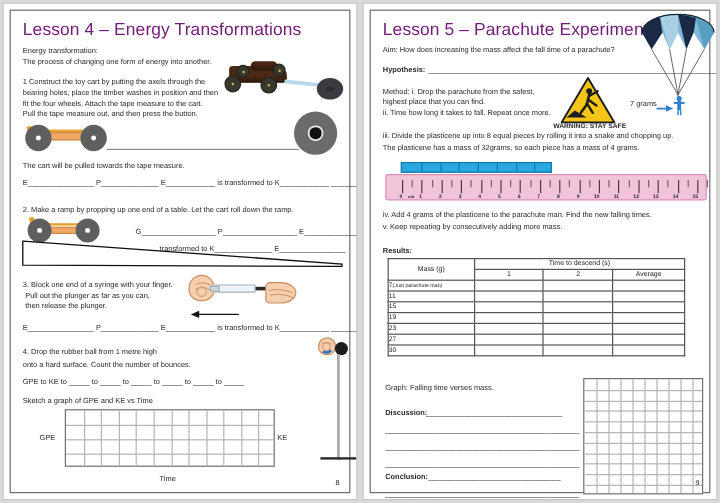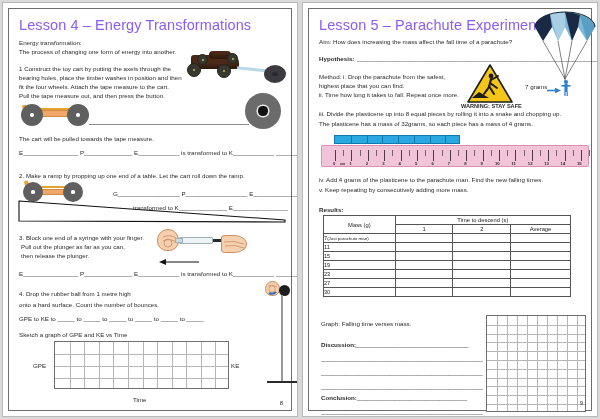--- a/index.html
+++ b/index.html
@@ -28,21 +28,21 @@
   .page-inner {
     position: absolute;
     left: 5px; top: 5px; right: 5px; bottom: 5px;
     border: 1px solid #6d6d6d;
   }
   .content { position: absolute; left: 0; top: 0; right: 0; bottom: 0; }
 
   .h1 {
     position: absolute;
     font-size: 14.5px;
-    color: #8b5cf6;
+    color: #701a75;
     letter-spacing: .1px;
     white-space: nowrap;
   }
   .txt {
     position: absolute;
     font-size: 6.2px;
     color: #2a2a2a;
     line-height: 9px;
     white-space: nowrap;
   }

